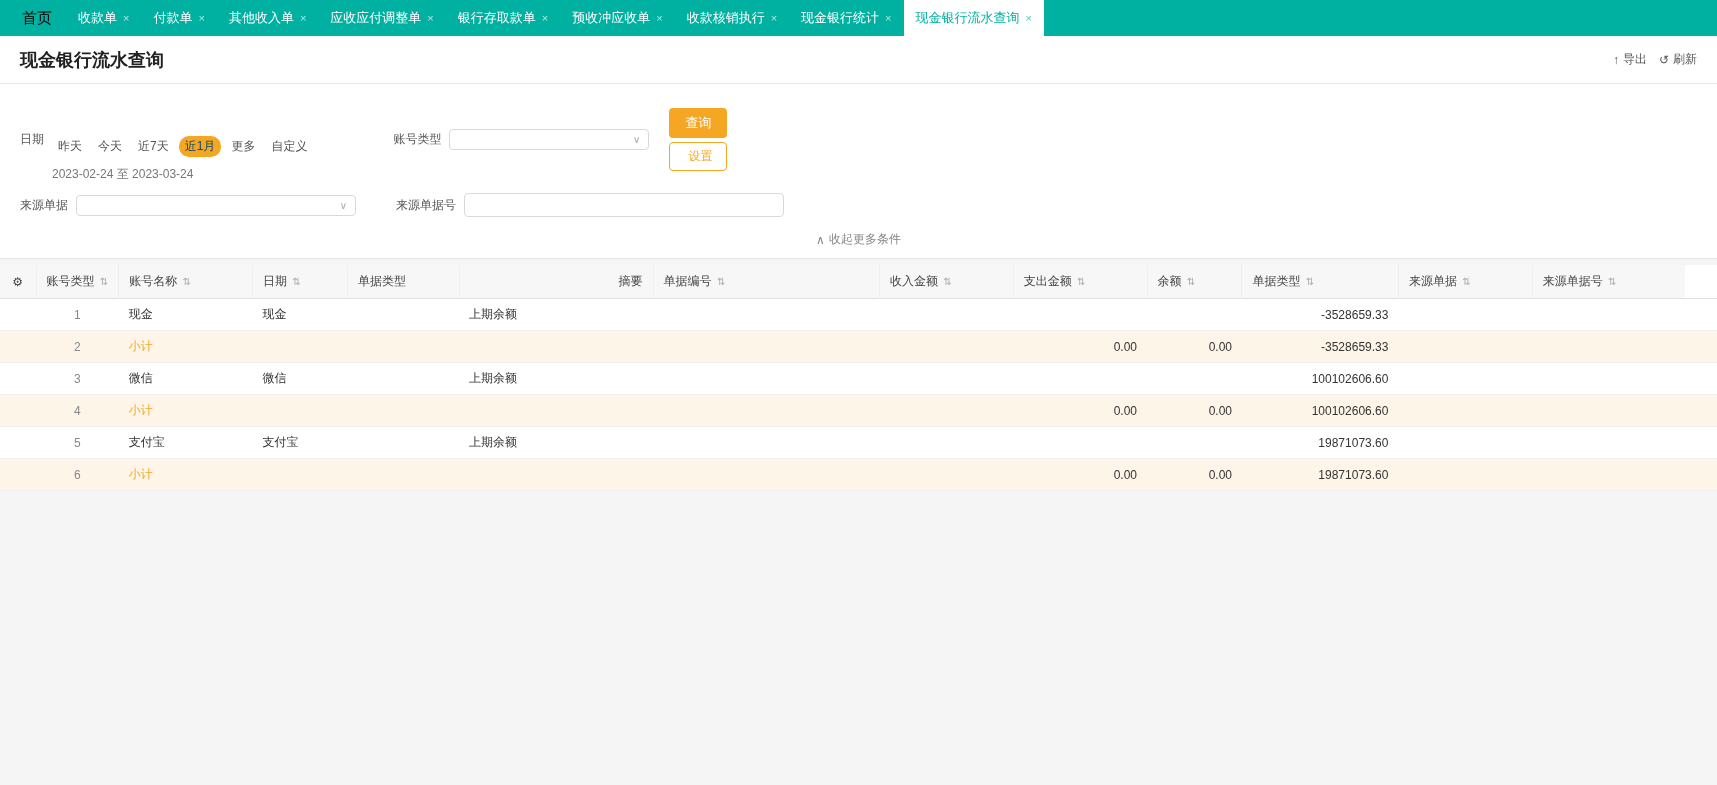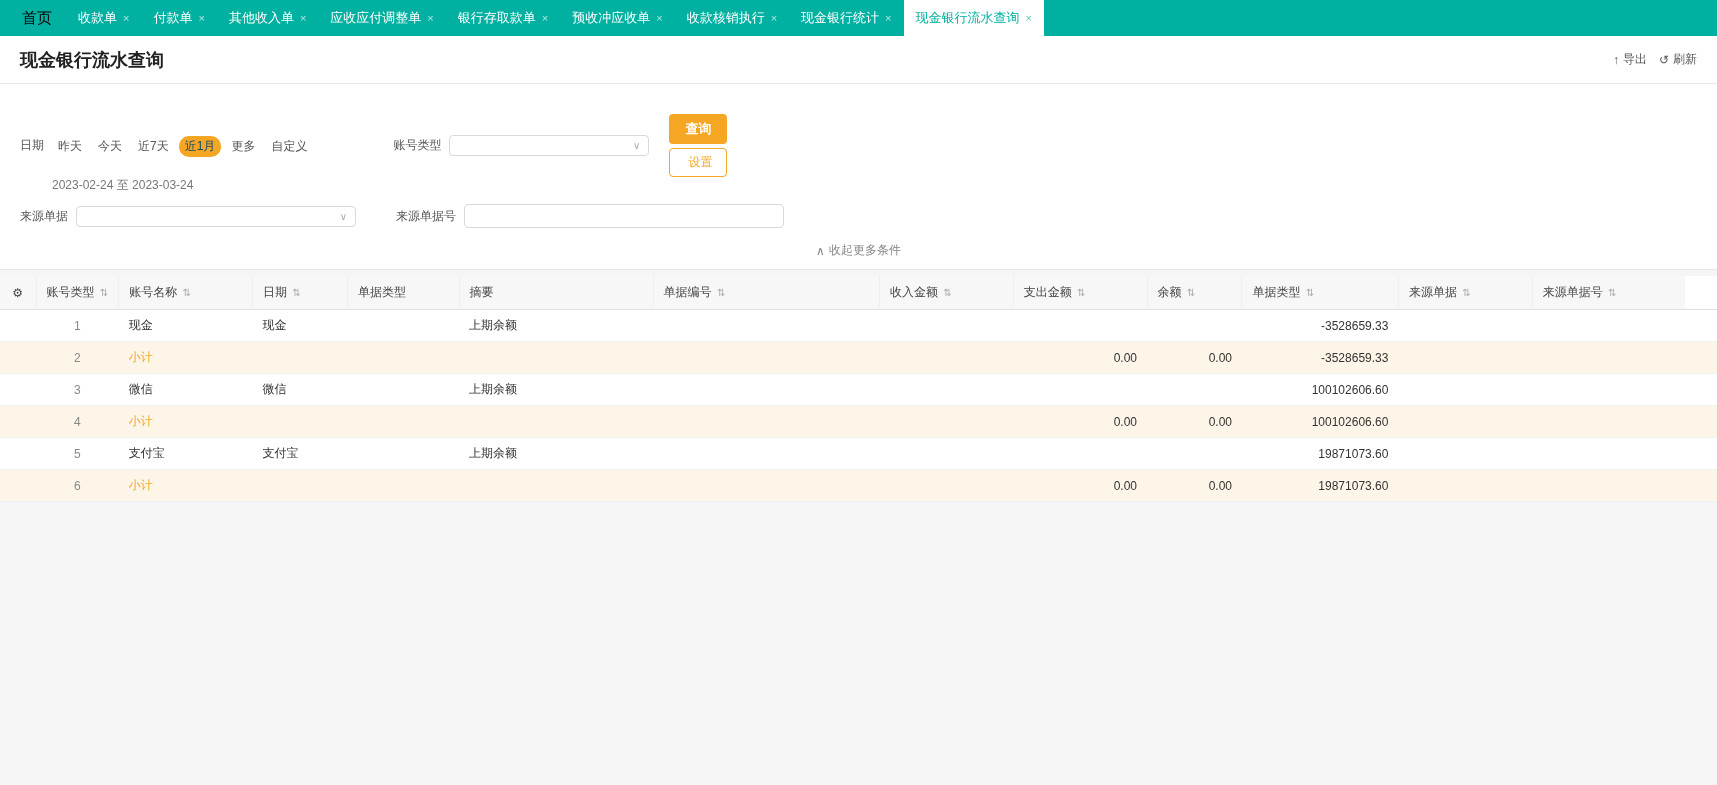--- a/index.html
+++ b/index.html
@@ -144,21 +144,21 @@
       padding: 0 4px;
     }
     .query-btn {
       background: #f5a623;
       color: #fff;
       border: none;
       border-radius: 4px;
       padding: 6px 16px;
       cursor: pointer;
       font-size: 13px;
-      font-weight: 700;
+      font-weight: 400;
     }
     .settings-btn {
       border: 1px solid #f5a623;
       color: #f5a623;
       background: #fff;
       border-radius: 4px;
       padding: 5px 14px;
       cursor: pointer;
       font-size: 12px;
       text-align: right;
@@ -275,21 +275,21 @@
     </div>
   </div>
 </div>
 
 <div class="filter-area">
   <div class="filter-row">
 
     <div style="display:flex;align-items:flex-start;gap:8px;">
       <div class="filter-group">
         <span class="filter-label">日期</span>
-        <div style="display:flex;flex-direction:column;gap:18px;margin-top:40px;">
+        <div style="display:flex;flex-direction:column;gap:7px;margin-top:40px;">
           <div class="date-btns">
             <span class="date-btn">昨天</span>
             <span class="date-btn">今天</span>
             <span class="date-btn">近7天</span>
             <span class="date-btn active">近1月</span>
             <span class="date-btn">更多</span>
             <span class="date-btn">自定义</span>
           </div>
           <div class="date-range">2023-02-24 至 2023-03-24</div>
         </div>
@@ -346,21 +346,21 @@
           <span>账号名称</span>
           <span class="sort-icon">⇅</span>
         </th>
         <th>
           <span>日期</span>
           <span class="sort-icon">⇅</span>
         </th>
         <th>
           <span>单据类型</span>
         </th>
-        <th style="min-width:120px;">
+        <th style="min-width:120px;text-align:right;">
           <span>摘要</span>
         </th>
         <th style="min-width:140px;">
           <span>单据编号</span>
           <span class="sort-icon">⇅</span>
         </th>
         <th>
           <span>收入金额</span>
           <span class="sort-icon">⇅</span>
         </th>

